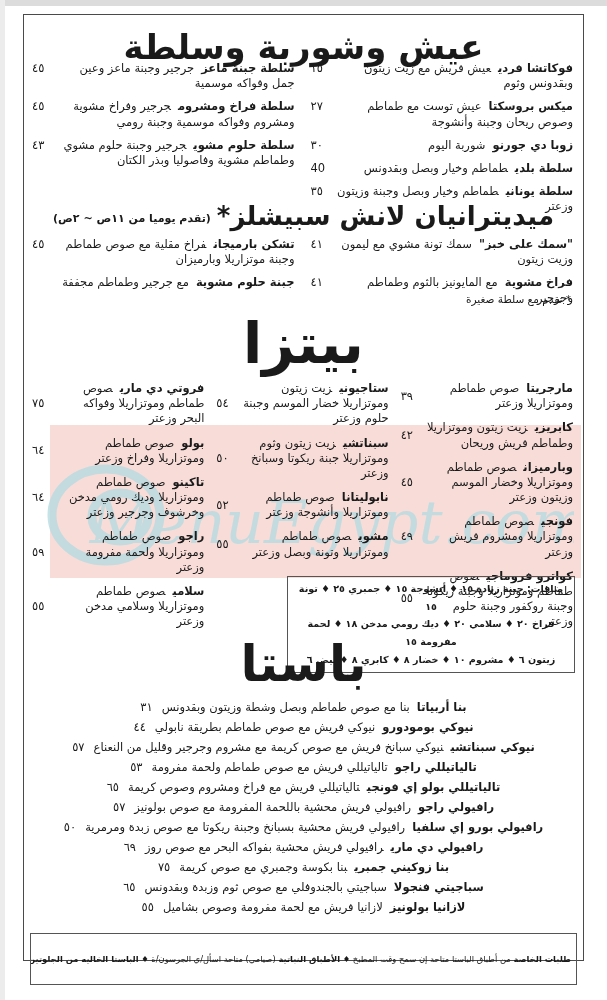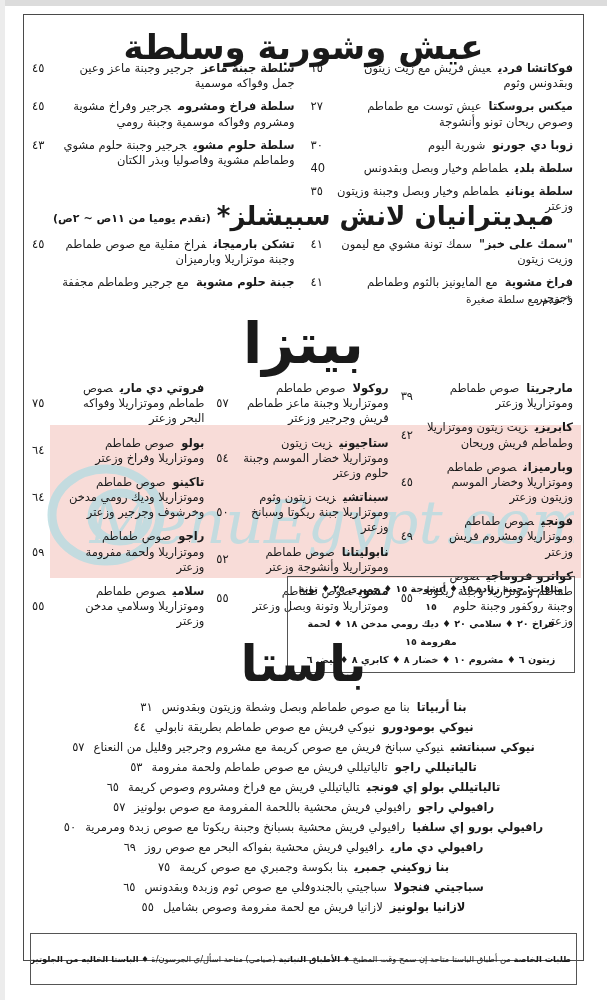--- a/index.html
+++ b/index.html
@@ -69,21 +69,21 @@
   <div class="sec-title t1">عيش وشوربة وسلطة</div>
   <div class="cols2 b1">
     <div class="mcol">
 
         <div class="mi">
           <div class="mi-t"><span class="nm">فوكاتشا فردي</span><span class="ds">عيش فريش مع زيت زيتون وبقدونس وثوم</span></div>
           <div class="mi-p">١٥</div>
         </div>
 
         <div class="mi">
-          <div class="mi-t"><span class="nm">ميكس بروسكتا</span><span class="ds">عيش توست مع طماطم وصوص ريحان تونو وأنشوجة</span></div>
+          <div class="mi-t"><span class="nm">ميكس بروسكتا</span><span class="ds">عيش توست مع طماطم وصوص ريحان وجبنة وأنشوجة</span></div>
           <div class="mi-p">٢٧</div>
         </div>
 
         <div class="mi">
           <div class="mi-t"><span class="nm">زوبا دي جورنو</span><span class="ds">شوربة اليوم</span></div>
           <div class="mi-p">٣٠</div>
         </div>
 
         <div class="mi">
           <div class="mi-t"><span class="nm">سلطة بلدي</span><span class="ds">طماطم وخيار وبصل وبقدونس</span></div>
@@ -169,24 +169,20 @@
           <div class="mi-p">٤٩</div>
         </div>
 
         <div class="mi">
           <div class="mi-t"><span class="nm">كواترو فروماجي</span><span class="ds">صوص طماطم وموتزاريلا وجبنة ريكوتا وجبنة روكفور وجبنة حلوم وزعتر</span></div>
           <div class="mi-p">٥٥</div>
         </div>
       </div>
     <div class="mcol">
 
-        <div class="mi">
-          <div class="mi-t"><span class="nm">روكولا</span><span class="ds">صوص طماطم وموتزاريلا وجبنة ماعز طماطم فريش وجرجير وزعتر</span></div>
-          <div class="mi-p">٥٧</div>
-        </div>
 
         <div class="mi">
           <div class="mi-t"><span class="nm">ستاجيوني</span><span class="ds">زيت زيتون وموتزاريلا خضار الموسم وجبنة حلوم وزعتر</span></div>
           <div class="mi-p">٥٤</div>
         </div>
 
         <div class="mi">
           <div class="mi-t"><span class="nm">سبناتشي</span><span class="ds">زيت زيتون وثوم وموتزاريلا جبنة ريكوتا وسبانخ وزعتر</span></div>
           <div class="mi-p">٥٠</div>
         </div>

